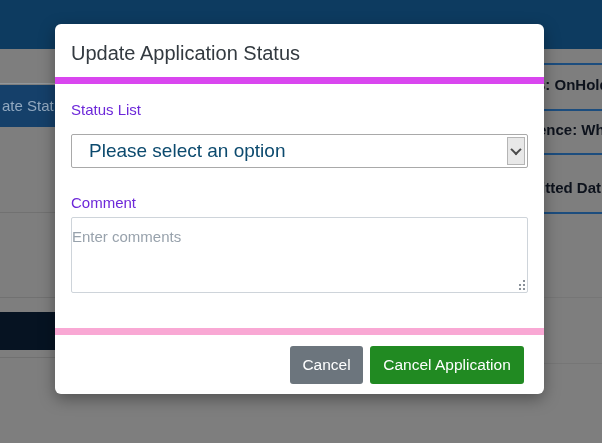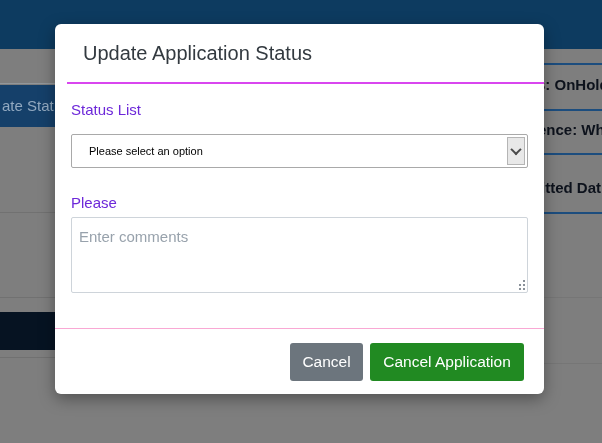--- a/index.html
+++ b/index.html
@@ -42,67 +42,67 @@
 
   
   .modal {
     position:absolute; left:55px; top:24px; width:489px; height:370px;
     background:#ffffff; border-radius:6px;
     box-shadow:0 5px 16px rgba(0,0,0,.35);
     z-index:10; display:flex; flex-direction:column;
   }
   .modal-header {
     height:60px; padding:15px 16px 0 16px;
-    border-bottom:2px solid #d946ef; border-radius:6px 6px 0 0;margin-left:12px;
+    border-bottom:7px solid #d946ef; border-radius:6px 6px 0 0;
   }
   .modal-title { font-size:20px; color:#333a40; font-weight:400; line-height:28px; }
   .modal-body { height:244px; padding:16px 16px 0 16px; }
   .field-label { font-size:15px; color:#6d28d9; line-height:19px; display:block; }
   .comment-label { margin-top:25px; }
   .select-box {
     margin-top:15px; position:relative; height:34px;
     border:1px solid #a9a9a9; border-radius:2px; background:#fff;
     cursor:default;
   }
   .select-value {
-    font-size:11px; color:#000000; line-height:32px; padding-left:17px;
+    font-size:19px; color:#0c4a6e; line-height:32px; padding-left:17px;
     white-space:nowrap; overflow:hidden;
   }
   .select-arrow-box {
     position:absolute; top:2px; right:2px; bottom:2px; width:18px;
     background:#e8e8e8; border:1px solid #b5b5b5;
     display:flex; align-items:center; justify-content:center;
   }
   .chevron-down {
     width:8px; height:8px; border-right:2px solid #4a4a4a;
     border-bottom:2px solid #4a4a4a; transform:rotate(45deg) translate(-1px,-1px);
   }
   .comment-area-wrap { position:relative; margin-top:5px; }
   textarea.comment-area {
     display:block; width:457px; height:76px; resize:none;
     border:1px solid #ced4da; border-radius:2px;
-    padding:10px 7px; font-family:inherit; font-size:15px; color:#495057;
+    padding:10px 0; font-family:inherit; font-size:15px; color:#495057;
     outline:none;
   }
   textarea.comment-area::placeholder { color:#98a2ac; opacity:1; }
   .resize-grip {
     position:absolute; right:3px; bottom:4px; width:9px; height:9px;
     pointer-events:none;
   }
   .resize-grip i {
     position:absolute; width:2px; height:2px; background:#8a9199;
   }
   .resize-grip i:nth-child(1){ right:0; top:0; }
   .resize-grip i:nth-child(2){ right:0; top:4px; }
   .resize-grip i:nth-child(3){ right:4px; top:4px; }
   .resize-grip i:nth-child(4){ right:0; bottom:-1px; }
   .resize-grip i:nth-child(5){ right:4px; bottom:-1px; }
 
   .modal-footer {
-    flex:1; border-top:1px solid #f9a8d4;
+    flex:1; border-top:7px solid #f9a8d4;
     display:flex; justify-content:flex-end; align-items:center;
     padding:0 20px; gap:7px; border-radius:0 0 6px 6px;
   }
   .btn {
     height:38px; border:none; border-radius:3px; color:#ffffff;
     font-family:inherit; font-size:15.5px; display:inline-flex;
     align-items:center; justify-content:center; cursor:pointer;
   }
   .btn-cancel { background:#6c757d; width:73px; }
   .btn-submit { background:#218a22; width:154px; }
@@ -142,21 +142,21 @@
     <div class="modal-body">
       <label class="field-label">Status List</label>
 
       <div class="select-box">
         <div class="select-value">Please select an option</div>
         <div class="select-arrow-box">
           <div class="chevron-down"></div>
         </div>
       </div>
 
-      <label class="field-label comment-label">Please</label>
+      <label class="field-label comment-label">Comment</label>
 
       <div class="comment-area-wrap">
         <textarea class="comment-area" placeholder="Enter comments" style=""></textarea>
         <div class="resize-grip">
           <i></i>
             <i></i>
             <i></i>
             <i></i>
             <i></i>
         </div>

